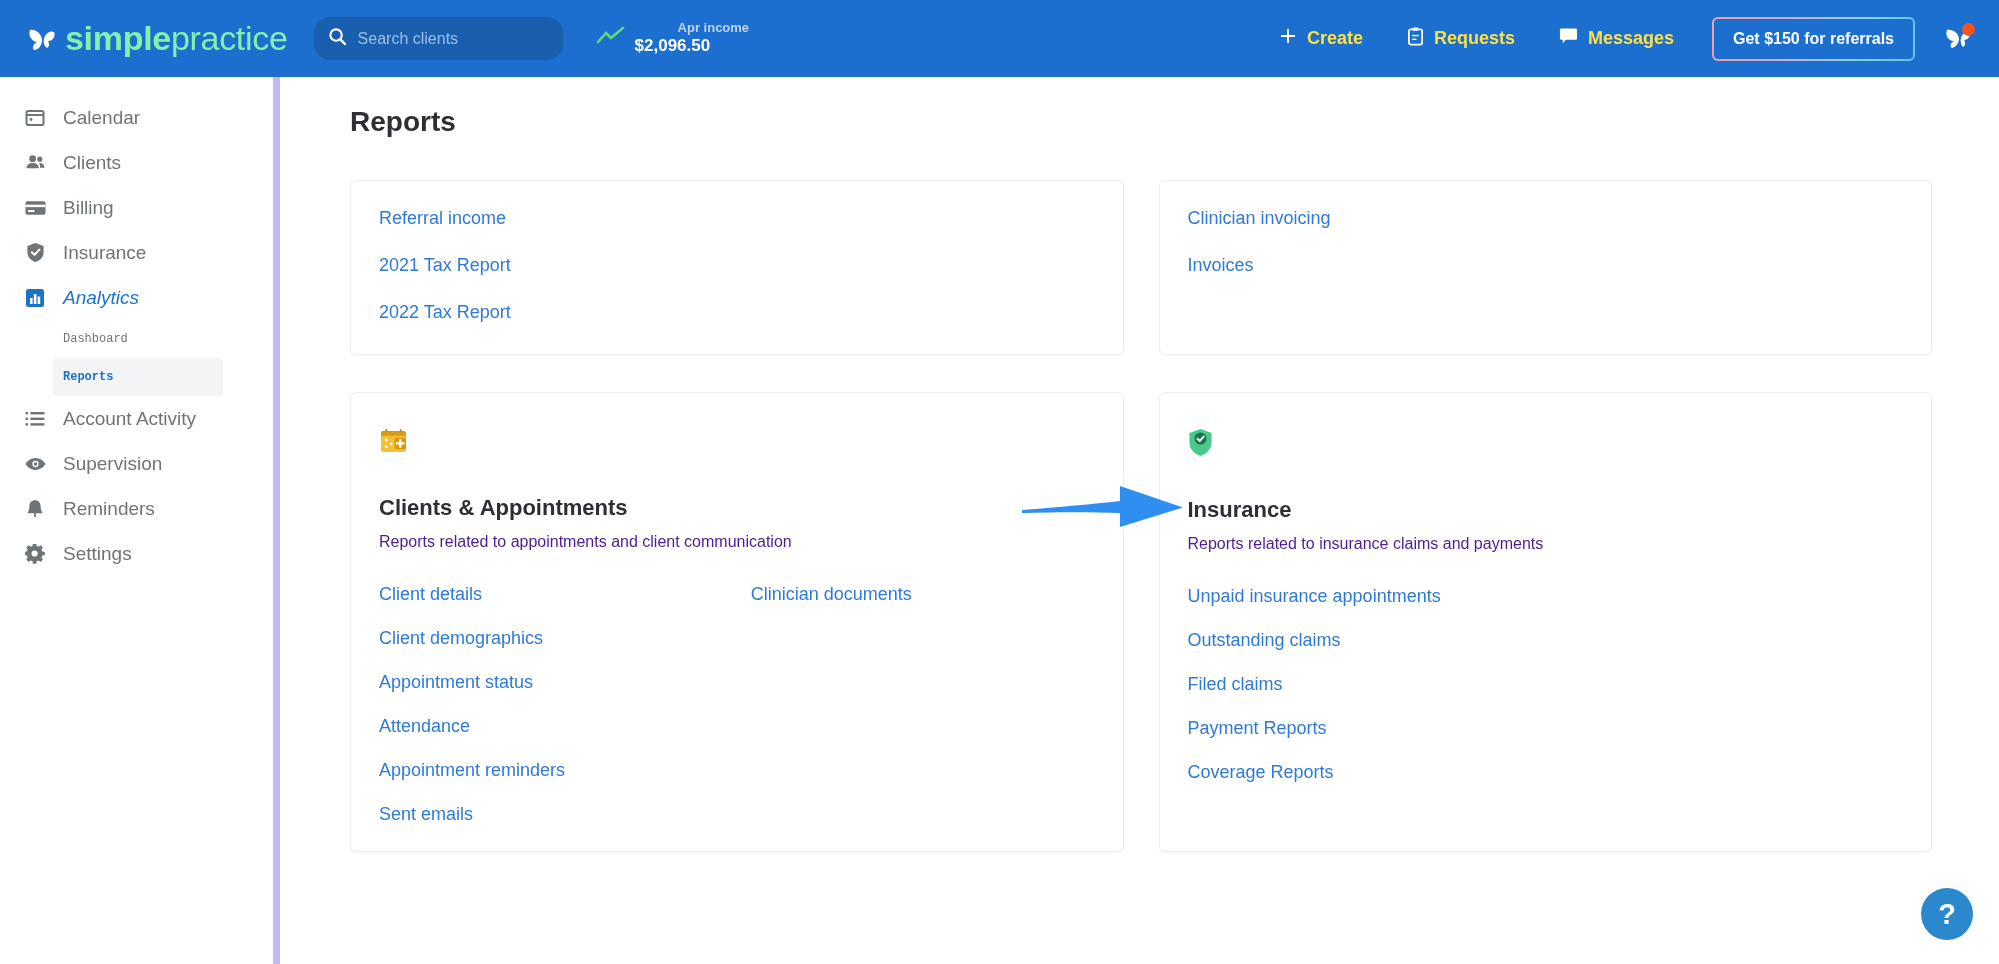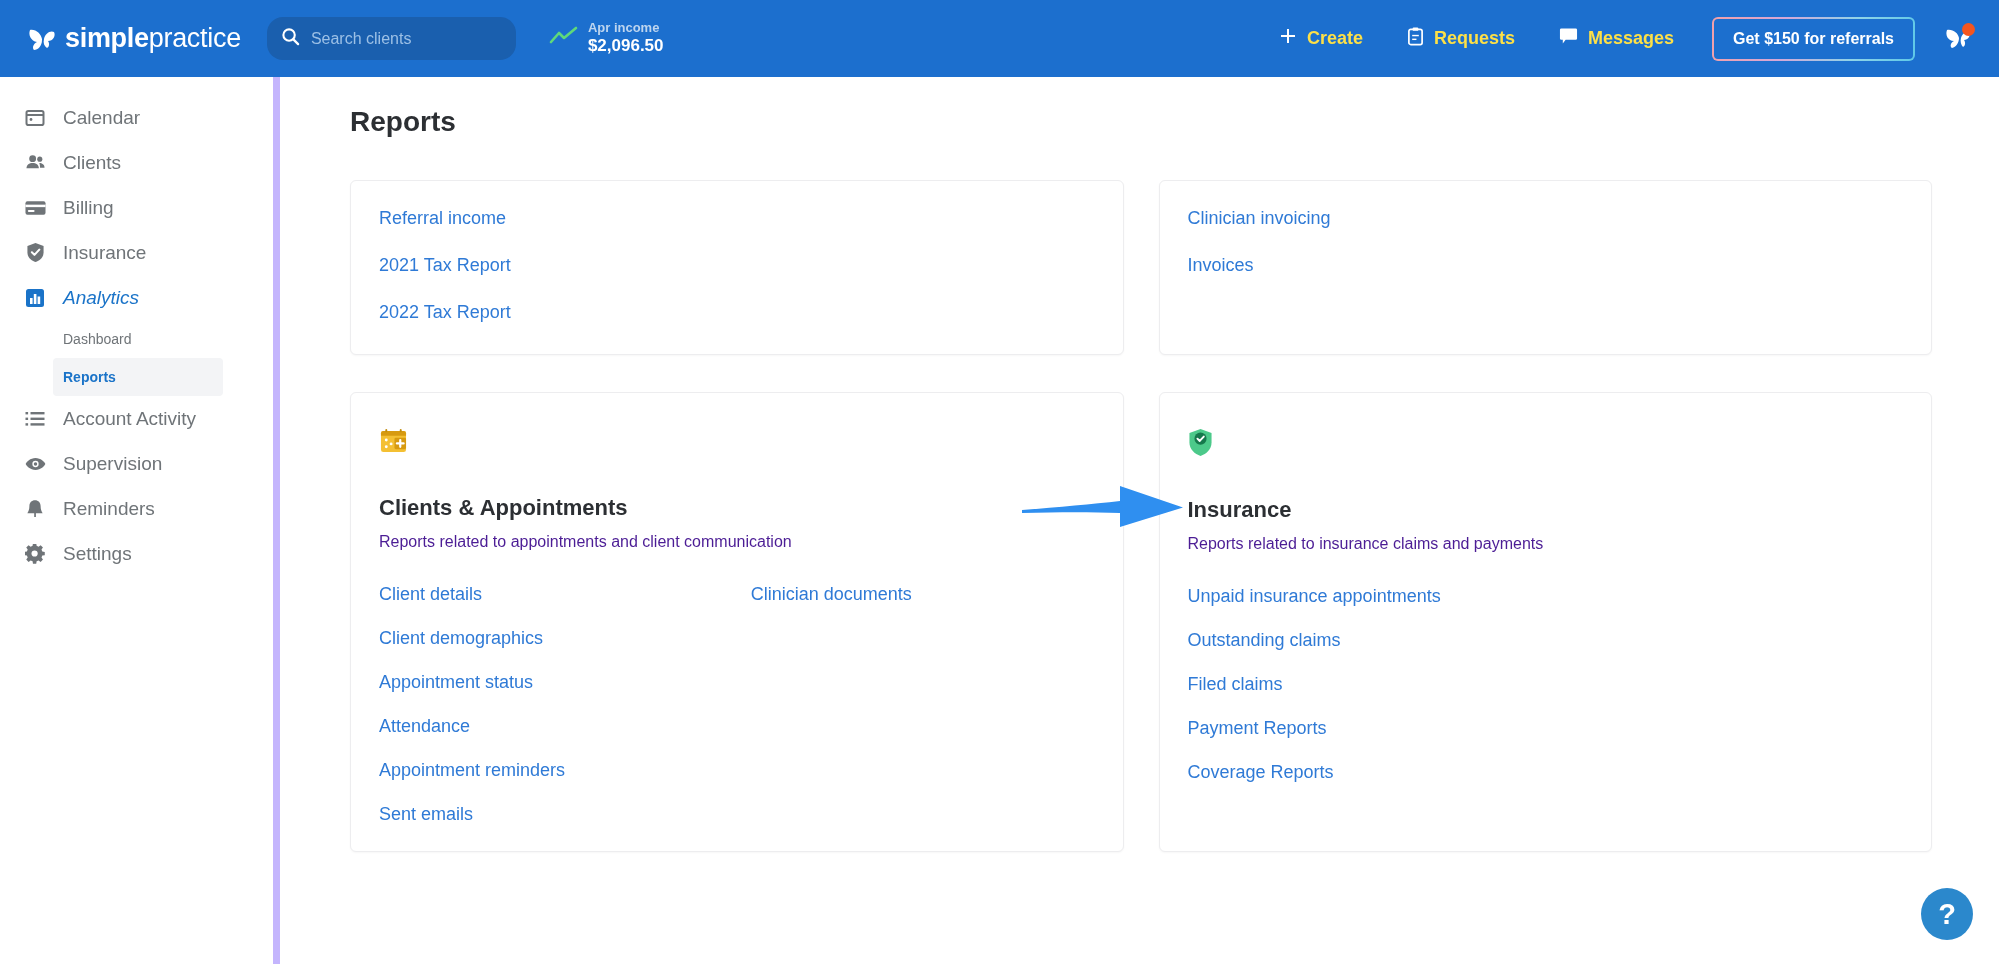--- a/index.html
+++ b/index.html
@@ -14,21 +14,21 @@
   
   .header {
     position: absolute; top: 0; left: 0; width: 1999px; height: 77px;
     background: #1c6fce;
     display: flex; align-items: center;
   }
   .brand {
     display: flex; align-items: center; margin-left: 27px; gap: 8px;
   }
   .brand-mark { width: 30px; height: 26px; display: block; }
-  .brand-text { font-size: 27px; color: #ffffff; letter-spacing: -0.3px; }
+  .brand-text { font-size: 34px; color: #86efac; letter-spacing: -0.3px; }
   .brand-text .bold { font-weight: bold; }
   .brand-text .light { font-weight: 300; }
 
   .search-box {
     margin-left: 26px;
     width: 249px; height: 43px;
     background: #1a5fae;
     border-radius: 16px;
     display: flex; align-items: center;
     padding: 0 14px;
@@ -39,21 +39,21 @@
     color: #ffffff; font-size: 16px;
     font-family: "Liberation Sans", sans-serif;
     width: 100%;
   }
   .search-input::placeholder { color: #9cc0e6; }
 
   .income {
     margin-left: 33px; display: flex; align-items: center; gap: 9px;
   }
   .income-text { line-height: 1.15; }
-  .income-label { font-size: 13px; color: #bdd5ef; font-weight: bold; }
+  .income-label { font-size: 13px; color: #bdd5ef; font-weight: bold; margin-left: 43px; }
   .income-value { font-size: 17px; color: #ffffff; font-weight: bold; }
 
   .header-actions {
     margin-left: auto; display: flex; align-items: center; gap: 0;
     padding-right: 18px;
   }
   .hdr-btn {
     display: flex; align-items: center; gap: 10px;
     color: #fde047; font-size: 18px; font-weight: bold;
     padding: 0 22px; height: 48px; cursor: pointer;
@@ -99,21 +99,21 @@
   .nav-item .ic { width: 22px; height: 22px; display: flex;
     align-items: center; justify-content: center; flex: none; }
   .nav-item.active { color: #1a73c8; font-style: italic; }
   .nav-item.active .ic svg { fill: #1a73c8; }
 
   .subnav-item {
     display: flex; align-items: center;
     height: 38px; margin-left: 53px; margin-right: 50px;
     padding-left: 10px;
     border-radius: 4px;
-    color: #6f7478; font-size: 14px; cursor: pointer;
+    color: #6f7478; font-size: 12px; cursor: pointer; font-family: Liberation Mono, monospace;
   }
   .subnav-item.active {
     background: #f3f4f6; color: #1a73c8; font-weight: bold;
   }
 
   
   .main {
     position: absolute; top: 77px; left: 281px;
     width: 1718px; height: 887px;
     background: #ffffff;

